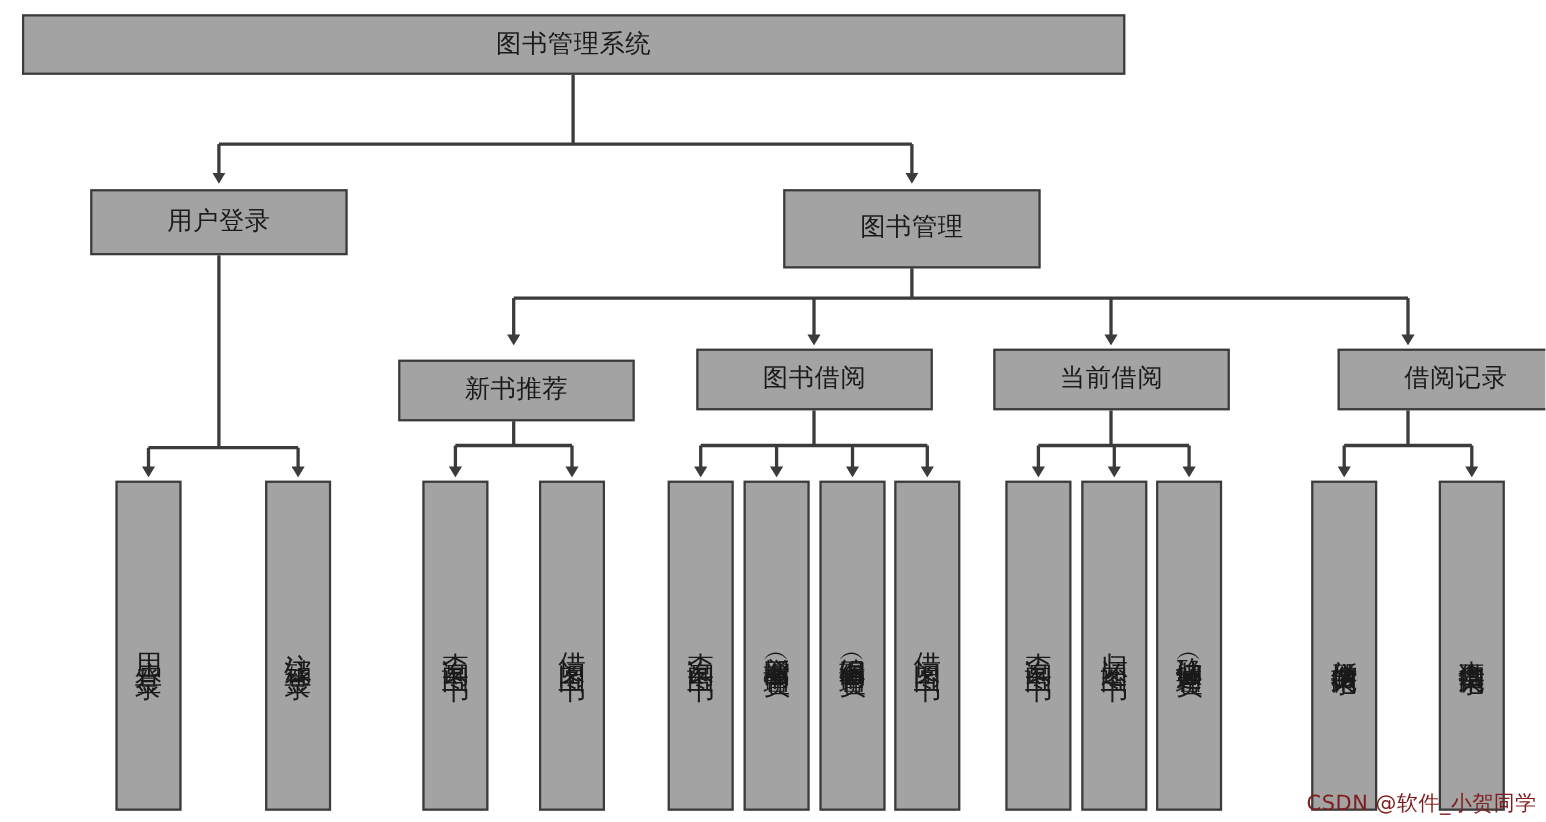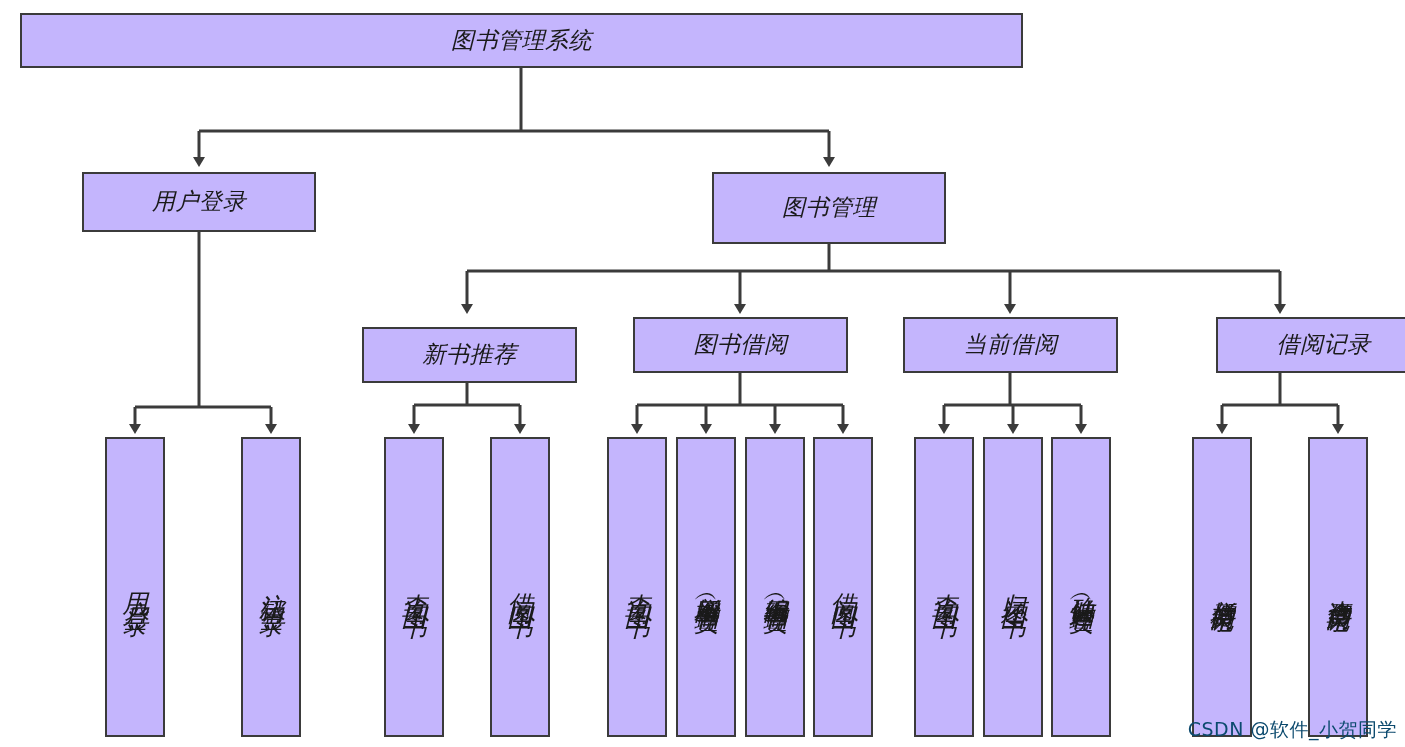--- a/index.html
+++ b/index.html
@@ -21,27 +21,26 @@
     position: absolute;
     left: 0;
     top: 0;
     width: 1405px;
     height: 747px;
   }
   .node {
     position: absolute;
     box-sizing: border-box;
     border: 2px solid #3b3b3b;
-    background: #c4b5fd;
+    background: #a3a3a3;
     display: flex;
     align-items: center;
     justify-content: center;
     color: #1a1a1a;
     z-index: 2;
-    font-style: italic;
   }
   .node-label {
     display: block;
     text-align: center;
     line-height: 1.18;
     white-space: nowrap;
   }
   .node.horiz .node-label {
     font-size: 23px;
     letter-spacing: 0.5px;
@@ -62,21 +61,21 @@
   }
   .node.vert.tight .node-label {
     letter-spacing: 2px;
     font-size: 24px;
   }
   .watermark {
     position: absolute;
     right: 8px;
     bottom: 4px;
     font-size: 19px;
-    color: #0c4a6e;
+    color: #7f1d1d;
     letter-spacing: 0.5px;
     z-index: 5;
     white-space: nowrap;
     margin-top: 20px;
   }
 </style>
 </head>
 <body>
 
 <div id="canvas">

